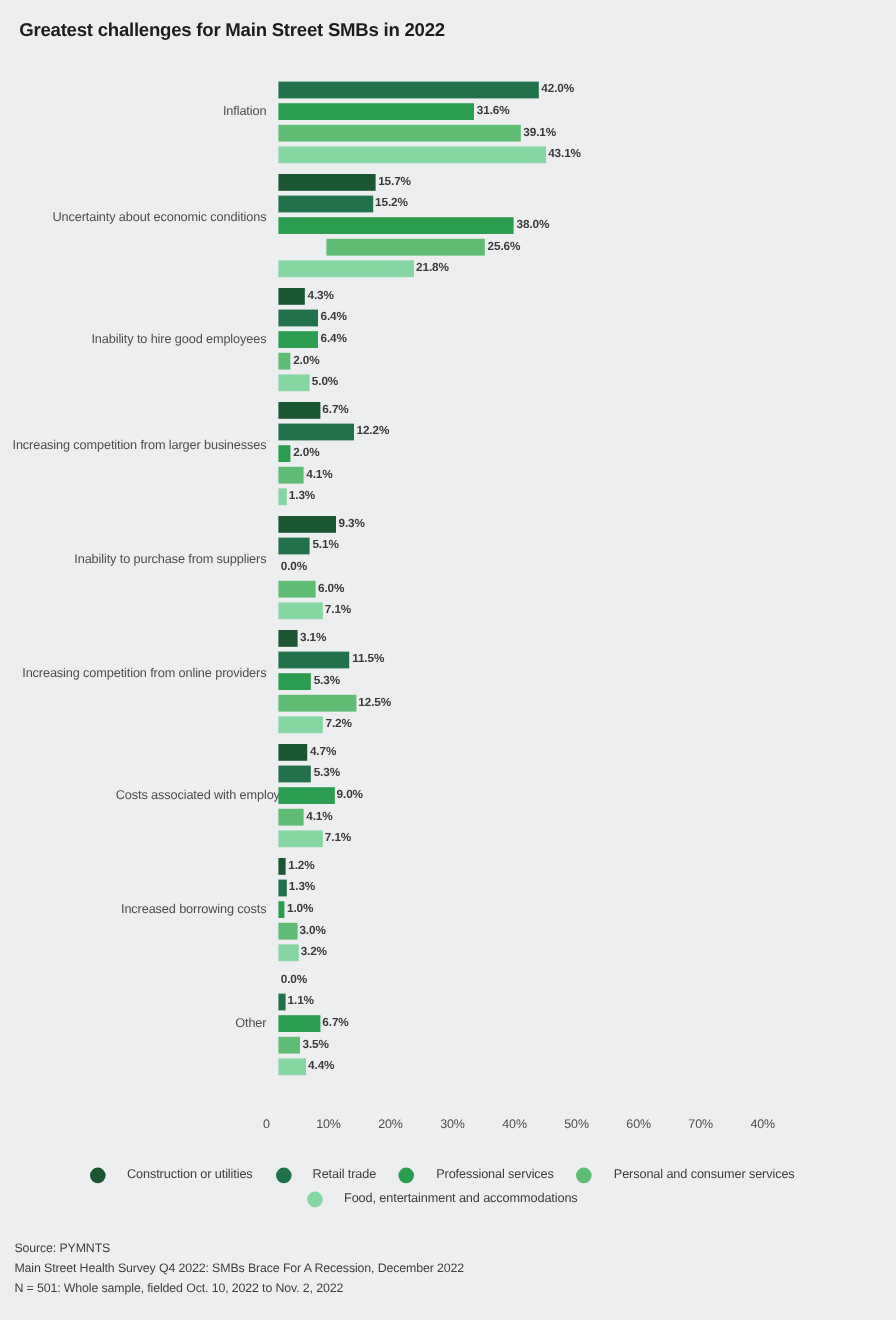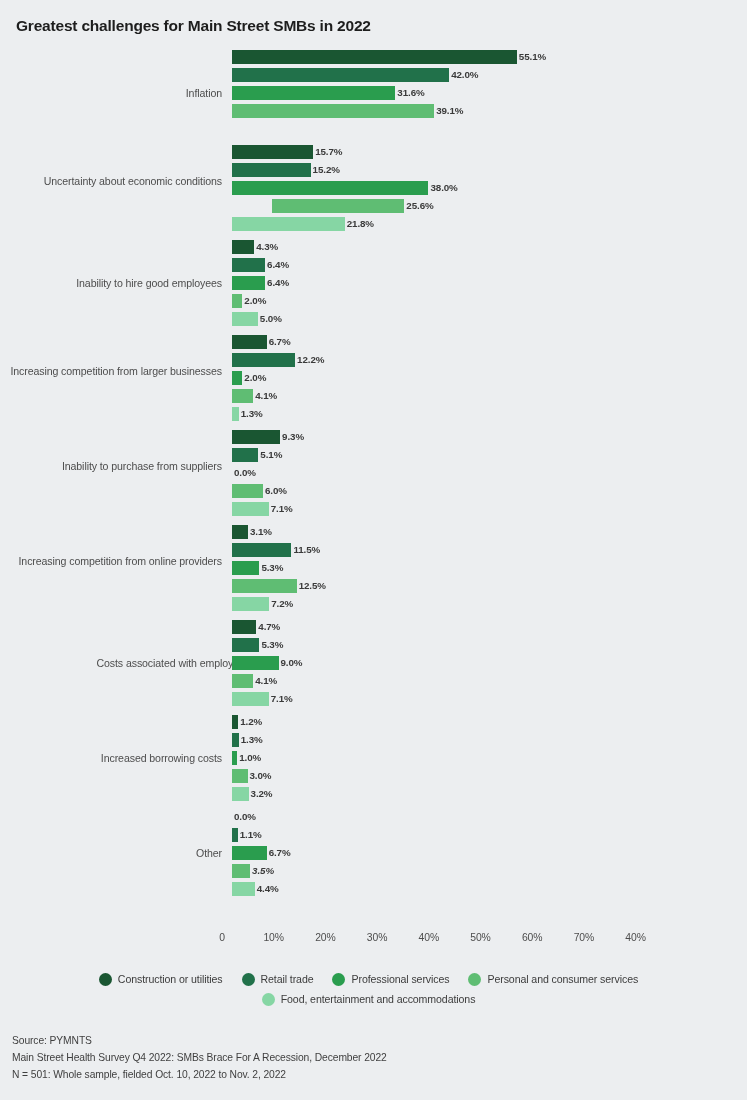--- a/index.html
+++ b/index.html
@@ -116,21 +116,21 @@
     justify-content: center;
     align-items: center;
     gap: 9px;
   }
   .legend-row.row2 {
     margin-top: 6px;
   }
   .legend-item {
     display: flex;
     align-items: center;
-    gap: 6px;
+    gap: 18px;
     margin-right: 10px;
   }
   .legend-dot {
     width: 13px;
     height: 13px;
     border-radius: 50%;
     flex: 0 0 auto;
   }
   .legend-text {
     font-size: 10.6px;
@@ -156,24 +156,24 @@
 </head>
 <body>
 
 <div id="header">
   <div id="fig-title">Greatest challenges for Main Street SMBs in 2022</div>
 </div>
 
 <div id="chart">
     <div class="group" style="top: 0px; height: 90px;">
       <div class="group-label" style="top: 36px;">Inflation</div>
-      <div class="bar-row" style="top: 0px;"><div class="bar" style="width: 284.867px; background: rgb(26, 86, 50);"></div><span class="bar-value">55.1%</span></div>
       <div class="bar-row" style="top: 18px;"><div class="bar" style="width: 217.14px; background: rgb(33, 113, 74);"></div><span class="bar-value">42.0%</span></div>
       <div class="bar-row" style="top: 36px;"><div class="bar" style="width: 163.372px; background: rgb(42, 157, 78);"></div><span class="bar-value">31.6%</span></div>
       <div class="bar-row" style="top: 54px;"><div class="bar" style="width: 202.147px; background: rgb(95, 189, 115);"></div><span class="bar-value">39.1%</span></div>
+      <div class="bar-row" style="top: 72px;"><div class="bar" style="width: 222.827px; background: rgb(134, 214, 164);"></div><span class="bar-value">43.1%</span></div>
     </div>
     <div class="group" style="top: 95px; height: 90px;">
       <div class="group-label" style="top: 29px; width: 222px;">Uncertainty about economic conditions</div>
       <div class="bar-row" style="top: 0px;"><div class="bar" style="width: 81.169px; background: rgb(26, 86, 50);"></div><span class="bar-value">15.7%</span></div>
       <div class="bar-row" style="top: 18px;"><div class="bar" style="width: 78.584px; background: rgb(33, 113, 74);"></div><span class="bar-value">15.2%</span></div>
       <div class="bar-row" style="top: 36px;"><div class="bar" style="width: 196.46px; background: rgb(42, 157, 78);"></div><span class="bar-value">38.0%</span></div>
       <div class="bar-row" style="top: 54px; padding-left: 40px;"><div class="bar" style="width: 132.352px; background: rgb(95, 189, 115);"></div><span class="bar-value">25.6%</span></div>
       <div class="bar-row" style="top: 72px;"><div class="bar" style="width: 112.706px; background: rgb(134, 214, 164);"></div><span class="bar-value">21.8%</span></div>
     </div>
     <div class="group" style="top: 190px; height: 90px;">
@@ -222,21 +222,21 @@
       <div class="bar-row" style="top: 18px;"><div class="bar" style="width: 6.721px; background: rgb(33, 113, 74);"></div><span class="bar-value">1.3%</span></div>
       <div class="bar-row" style="top: 36px;"><div class="bar" style="width: 5.17px; background: rgb(42, 157, 78);"></div><span class="bar-value">1.0%</span></div>
       <div class="bar-row" style="top: 54px; text-decoration: underline;"><div class="bar" style="width: 15.51px; background: rgb(95, 189, 115);"></div><span class="bar-value">3.0%</span></div>
       <div class="bar-row" style="top: 72px;"><div class="bar" style="width: 16.544px; background: rgb(134, 214, 164);"></div><span class="bar-value">3.2%</span></div>
     </div>
     <div class="group" style="top: 760px; height: 90px;">
       <div class="group-label" style="top: 36px;">Other</div>
       <div class="bar-row" style="top: 0px;"><div class="bar" style="width: 0px; background: rgb(26, 86, 50);"></div><span class="bar-value">0.0%</span></div>
       <div class="bar-row" style="top: 18px;"><div class="bar" style="width: 5.687px; background: rgb(33, 113, 74);"></div><span class="bar-value">1.1%</span></div>
       <div class="bar-row" style="top: 36px;"><div class="bar" style="width: 34.639px; background: rgb(42, 157, 78);"></div><span class="bar-value">6.7%</span></div>
-      <div class="bar-row" style="top: 54px; font-style: italic;"><div class="bar" style="width: 18.095px; background: rgb(95, 189, 115);"></div><span class="bar-value">3.5%</span></div>
+      <div class="bar-row" style="top: 54px;"><div class="bar" style="width: 18.095px; background: rgb(95, 189, 115);"></div><span class="bar-value">3.5%</span></div>
       <div class="bar-row" style="top: 72px;"><div class="bar" style="width: 22.748px; background: rgb(134, 214, 164);"></div><span class="bar-value">4.4%</span></div>
     </div>
   </div>
 
 <div id="axis">
     <div class="tick" style="left: 222px;">0</div>
     <div class="tick" style="left: 273.7px;">10%</div>
     <div class="tick" style="left: 325.4px;">20%</div>
     <div class="tick" style="left: 377.1px;">30%</div>
     <div class="tick" style="left: 428.8px;">40%</div>

